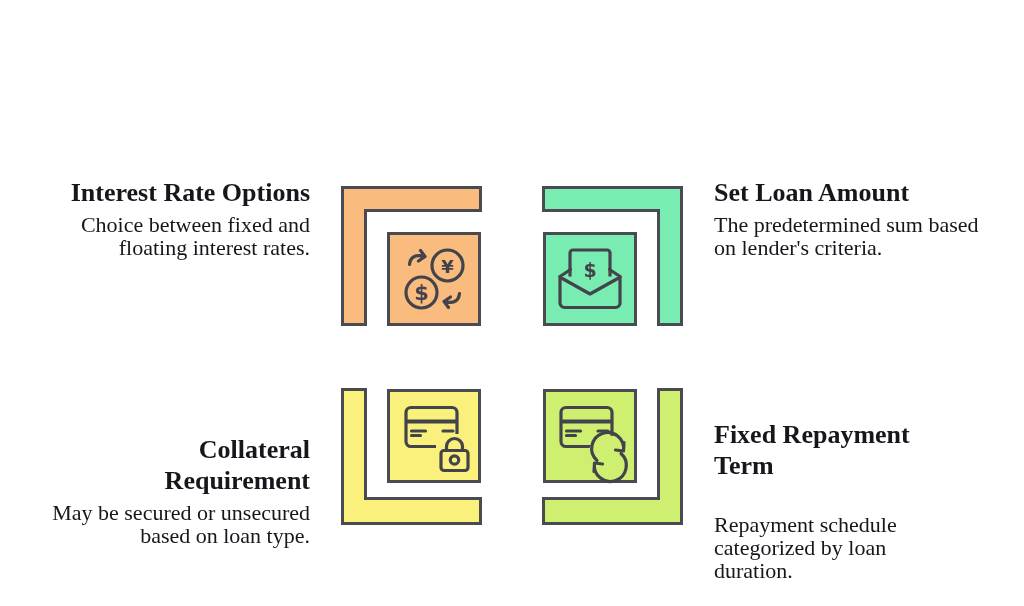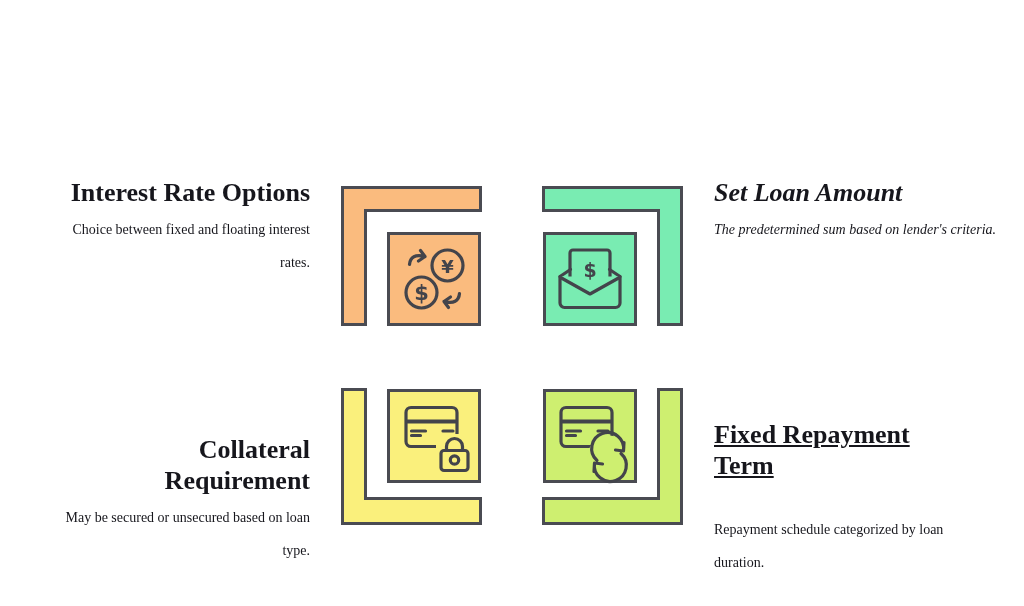--- a/index.html
+++ b/index.html
@@ -5,31 +5,31 @@
   html,body{margin:0;padding:0;background:#fff;}
   .canvas{
     position:relative;width:1024px;height:606px;background:var(--background,#fff);
     font-family:"Liberation Serif","DejaVu Serif",serif;color:var(--text,#16161c);overflow:hidden;
   }
   .title{
     position:absolute;top:60px;left:0;width:100%;text-align:center;
     font-size:29px;font-weight:bold;line-height:34px;letter-spacing:.2px;
   }
   .tblock h2{margin:0;font-size:26px;line-height:31px;font-weight:bold;}
-  .tblock p{margin:5px 0 0 0;font-size:14px;line-height:33px;}
+  .tblock p{margin:5px 0 0 0;font-size:22px;line-height:23px;}
   .tblock{position:absolute;}
   .q1{left:0;top:177px;width:310px;text-align:right;}
   .q1 p{width:245px;margin-left:auto;}
-  .q2{left:714px;top:177px;width:302px;text-align:left;font-style:italic;}
+  .q2{left:714px;top:177px;width:302px;text-align:left;}
   .q2 p{width:290px;}
   .q3{left:0;top:434px;width:310px;text-align:right;}
   .q3 h2{width:230px;margin-left:auto;text-align:right;}
   .q3 p{width:262px;margin-left:auto;}
   .q4{left:714px;top:419px;width:302px;text-align:left;}
-  .q4 h2{width:245px;text-decoration:underline;}
+  .q4 h2{width:245px;}
   .q4 p{width:252px;margin-top:32px;}
   .iconwrap{position:absolute;line-height:0;}
   .g1{left:341px;top:186px;}
   .g2{left:542px;top:186px;}
   .g3{left:341px;top:388px;}
   .g4{left:542px;top:388px;}
   svg text{font-family:"DejaVu Sans","Liberation Sans",sans-serif;font-weight:bold;}
 </style>
 </head>
 <body>

